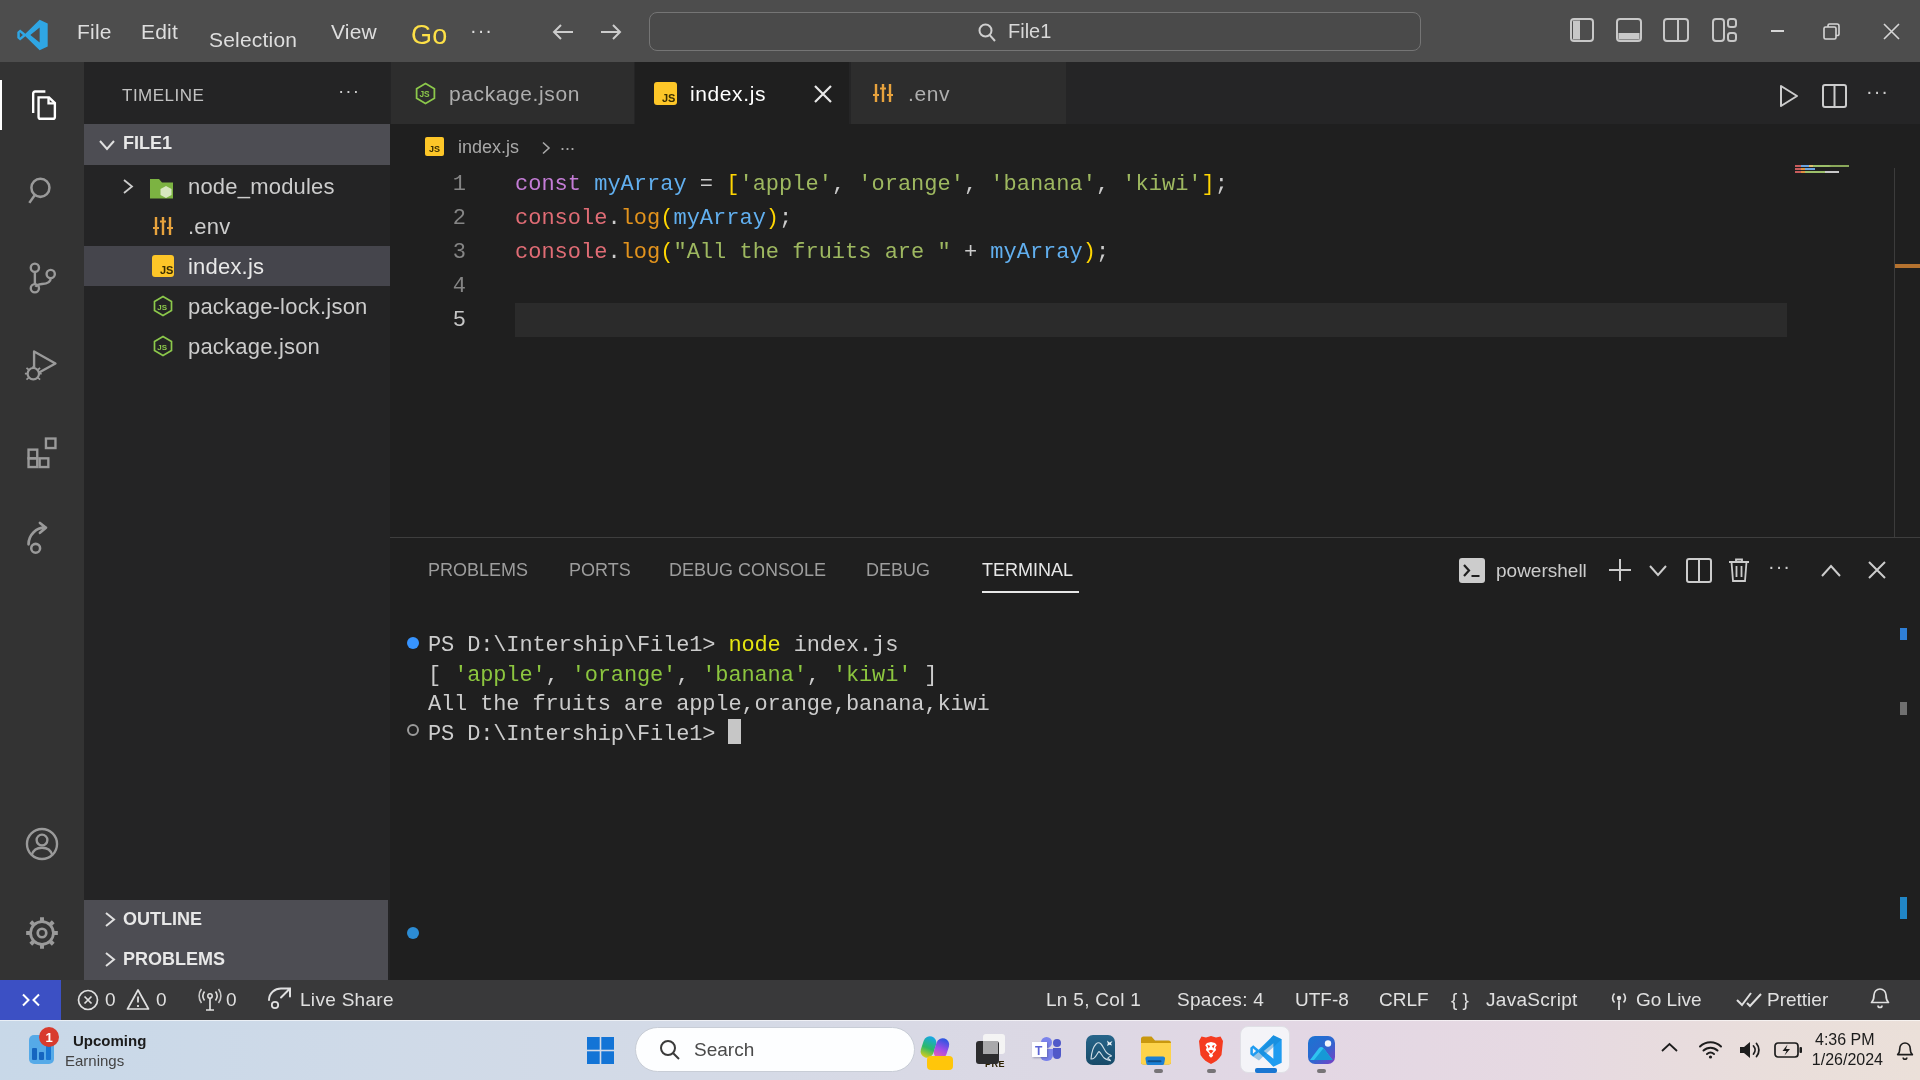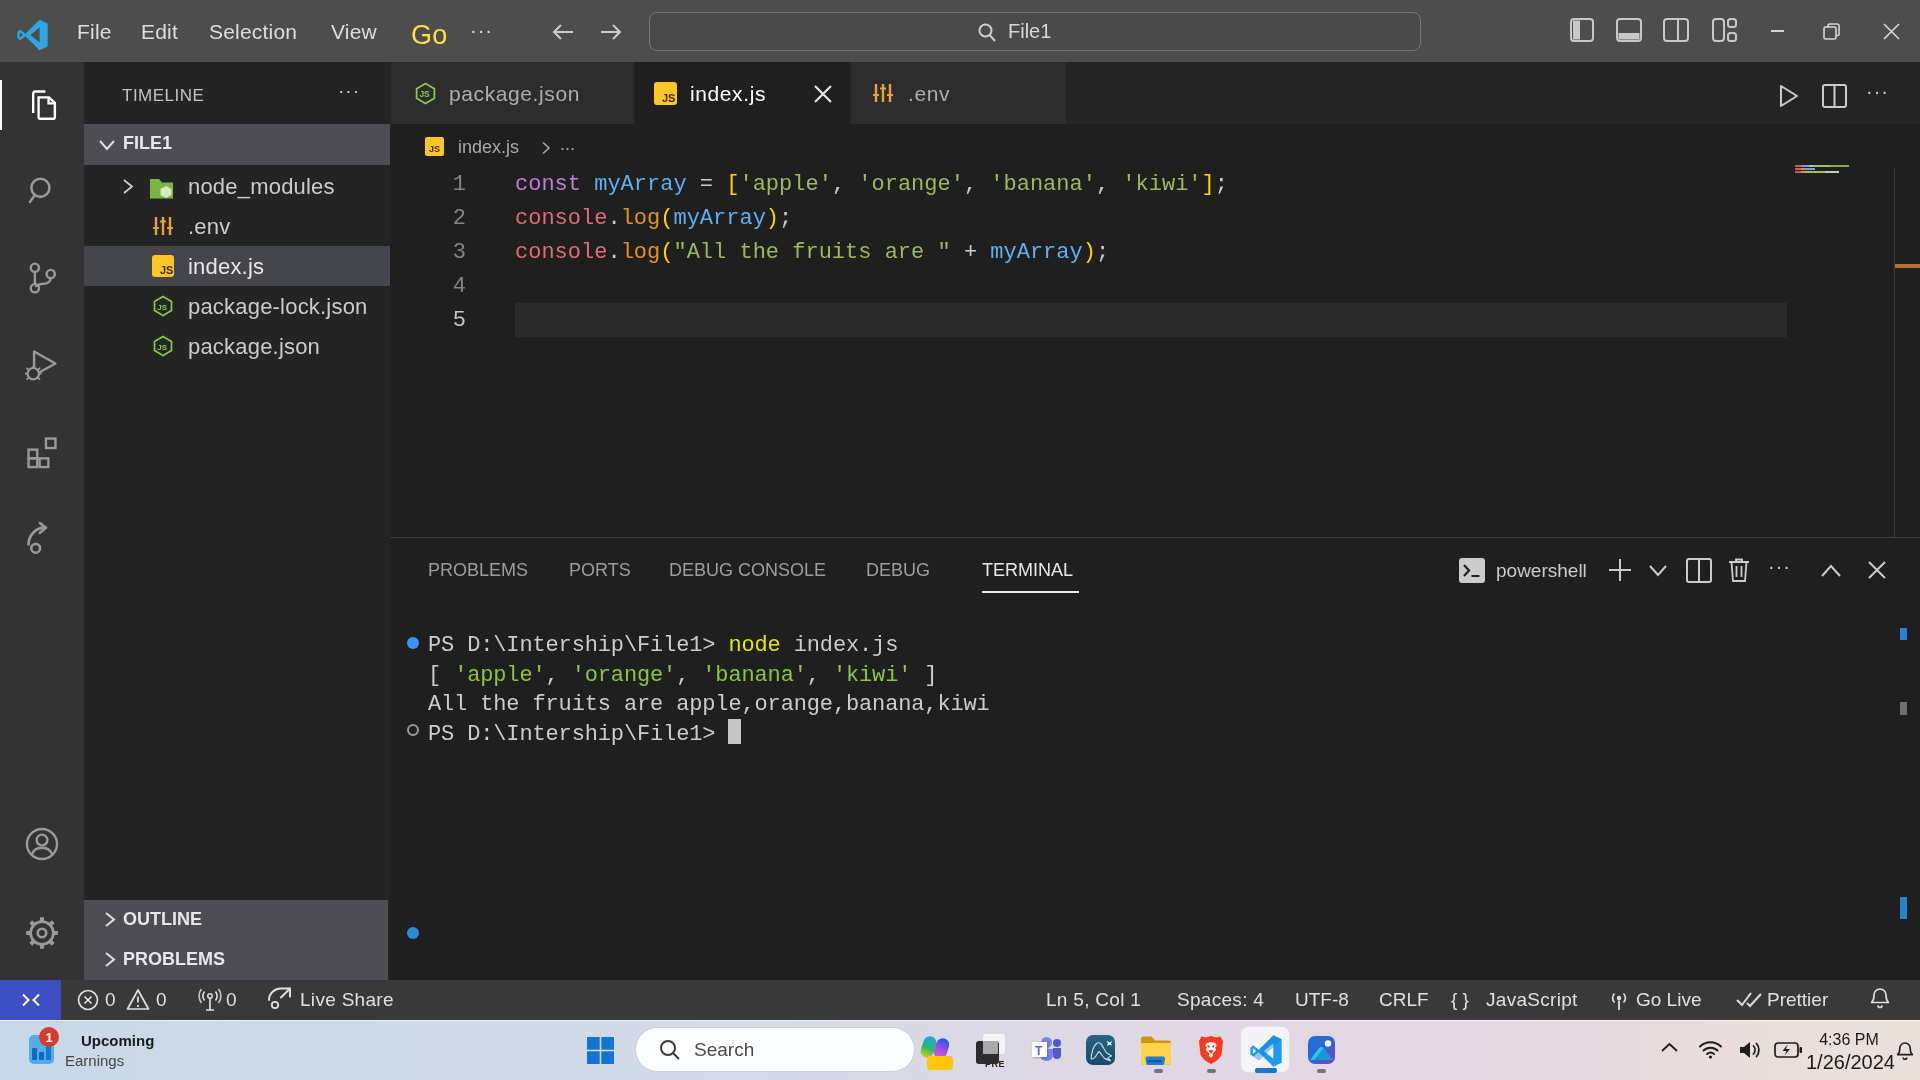--- a/index.html
+++ b/index.html
@@ -13,21 +13,21 @@
 </head>
 <body>
 
 <div class="a" style="left:0;top:0;width:1920px;height:62px;background:#4d4d4d"></div>
 
 <svg class="a" style="left:17px;top:19px" width="31" height="32" viewBox="0 0 100 100">
  <path fill="#2fa6e4" fill-rule="evenodd" d="M73 1 L99 13 V87 L73 99 L27 54 L10 68 L1 60 V40 L10 32 L27 46 Z M73 26 L43 50 L73 74 Z M9 41.5 L19 50 L9 58.5 Z"></path>
 </svg>
 <div class="tx" style="left:77px;top:20px;font-size:21px;letter-spacing:0.2px;color:#dedede">File</div>
 <div class="tx" style="left:141px;top:20px;font-size:21px;letter-spacing:0.2px;color:#dedede">Edit</div>
-<div class="tx" style="left:209px;top:20px;font-size:21px;letter-spacing:0.2px;color:#dedede">Selection</div>
+<div class="tx" style="left:209px;top:28px;font-size:21px;letter-spacing:0.2px;color:#dedede">Selection</div>
 <div class="tx" style="left:331px;top:20px;font-size:21px;letter-spacing:0.2px;color:#dedede">View</div>
 <div class="tx" style="left:411px;top:20px;font-size:27px;letter-spacing:0.2px;color:#fde047">Go</div>
 <div class="tx" style="left:470px;top:19px;font-size:20px;color:#dedede;letter-spacing:1px">···</div>
 
 <svg class="a" style="left:551px;top:21px" width="24" height="22" viewBox="0 0 24 22">
  <path d="M22 11 H3 M10 4 L3 11 L10 18" stroke="#cccccc" stroke-width="2" fill="none"></path>
 </svg>
 <svg class="a" style="left:599px;top:21px" width="24" height="22" viewBox="0 0 24 22">
  <path d="M2 11 H21 M14 4 L21 11 L14 18" stroke="#cccccc" stroke-width="2" fill="none"></path>
 </svg>
@@ -338,21 +338,21 @@
 <div class="a" style="left:0;top:1020px;width:1920px;height:60px;background:linear-gradient(90deg,#c8d8e8 0%,#cfdae8 20%,#d5dae6 40%,#dcd8e4 55%,#e3d7e4 68%,#e6d9e2 80%,#e9dedb 92%,#ebe0d9 100%);border-top:1px solid rgba(255,255,255,0.6)"></div>
 
 <svg class="a" style="left:29px;top:1035px" width="25" height="30" viewBox="0 0 25 30">
  <rect x="0" y="0" width="25" height="29" rx="5" fill="#55aae8"></rect>
  <rect x="3" y="13" width="5" height="12" rx="1" fill="#1565c0"></rect>
  <rect x="10" y="17" width="5" height="8" rx="1" fill="#1565c0"></rect>
  <rect x="17" y="9" width="5" height="16" rx="1" fill="#1976d2"></rect>
 </svg>
 <div class="a" style="left:39px;top:1027px;width:20px;height:20px;border-radius:50%;background:#d83b2e"></div>
 <div class="tx" style="left:45.5px;top:1030px;font-size:13px;font-weight:bold;color:#ffffff">1</div>
-<div class="tx" style="left:81px;top:1032px;font-size:15px;font-weight:bold;color:#1b1b1b">Upcoming</div>
+<div class="tx" style="left:73px;top:1032px;font-size:15px;font-weight:bold;color:#1b1b1b">Upcoming</div>
 <div class="tx" style="left:65px;top:1052px;font-size:15px;color:#444444">Earnings</div>
 
 <svg class="a" style="left:587px;top:1037px" width="27" height="27" viewBox="0 0 27 27">
  <rect x="0" y="0" width="12.7" height="12.7" fill="#1374d6"></rect>
  <rect x="14.3" y="0" width="12.7" height="12.7" fill="#1374d6"></rect>
  <rect x="0" y="14.3" width="12.7" height="12.7" fill="#1374d6"></rect>
  <rect x="14.3" y="14.3" width="12.7" height="12.7" fill="#1374d6"></rect>
 </svg>
 
 <div class="a" style="left:635px;top:1027px;width:280px;height:45px;background:#fdfeff;border:1px solid #c8cdd6;border-radius:23px"></div>
@@ -425,18 +425,18 @@
 </svg>
 <svg class="a" style="left:1738px;top:1040px" width="25" height="20" viewBox="0 0 25 20">
  <path d="M2 7 h4 l6 -5 v16 l-6 -5 H2 Z" fill="#1d1d1d"></path>
  <path d="M15.5 6 a6 6 0 0 1 0 8 M18.5 3.5 a10 10 0 0 1 0 13" stroke="#1d1d1d" stroke-width="1.8" fill="none" stroke-linecap="round"></path>
 </svg>
 <svg class="a" style="left:1774px;top:1042px" width="28" height="16" viewBox="0 0 28 16">
  <rect x="1" y="1" width="23" height="14" rx="3" stroke="#1d1d1d" stroke-width="1.7" fill="none"></rect>
  <rect x="25.5" y="5" width="2.5" height="6" rx="1" fill="#1d1d1d"></rect>
  <path d="M13.5 2.5 L8.5 9 h4 l-2 4.5 L16 7 h-4 Z" fill="#1d1d1d"></path>
 </svg>
-<div class="tx" style="left:1815px;top:1031px;width:68px;text-align:center;font-size:16px;color:#1b1b1b">4:36 PM</div>
-<div class="tx" style="left:1806px;top:1051px;width:77px;text-align:center;font-size:20px;color:#1b1b1b">1/26/2024</div>
+<div class="tx" style="left:1815px;top:1031px;width:68px;text-align:left;font-size:16px;color:#1b1b1b">4:36 PM</div>
+<div class="tx" style="left:1806px;top:1051px;width:77px;text-align:right;font-size:16px;color:#1b1b1b">1/26/2024</div>
 <svg class="a" style="left:1896px;top:1041px" width="18" height="21" viewBox="0 0 18 21">
  <path d="M9 2 a5.2 5.2 0 0 1 5.2 5.2 c0 4.2 1.3 5.6 2.2 6.4 H1.6 c0.9 -0.8 2.2 -2.2 2.2 -6.4 A5.2 5.2 0 0 1 9 2 Z" stroke="#1d1d1d" stroke-width="1.6" fill="none" stroke-linejoin="round"></path>
  <path d="M7.2 16.5 a1.8 1.8 0 0 0 3.6 0" stroke="#1d1d1d" stroke-width="1.6" fill="none"></path>
 </svg>
 
 </body></html>

